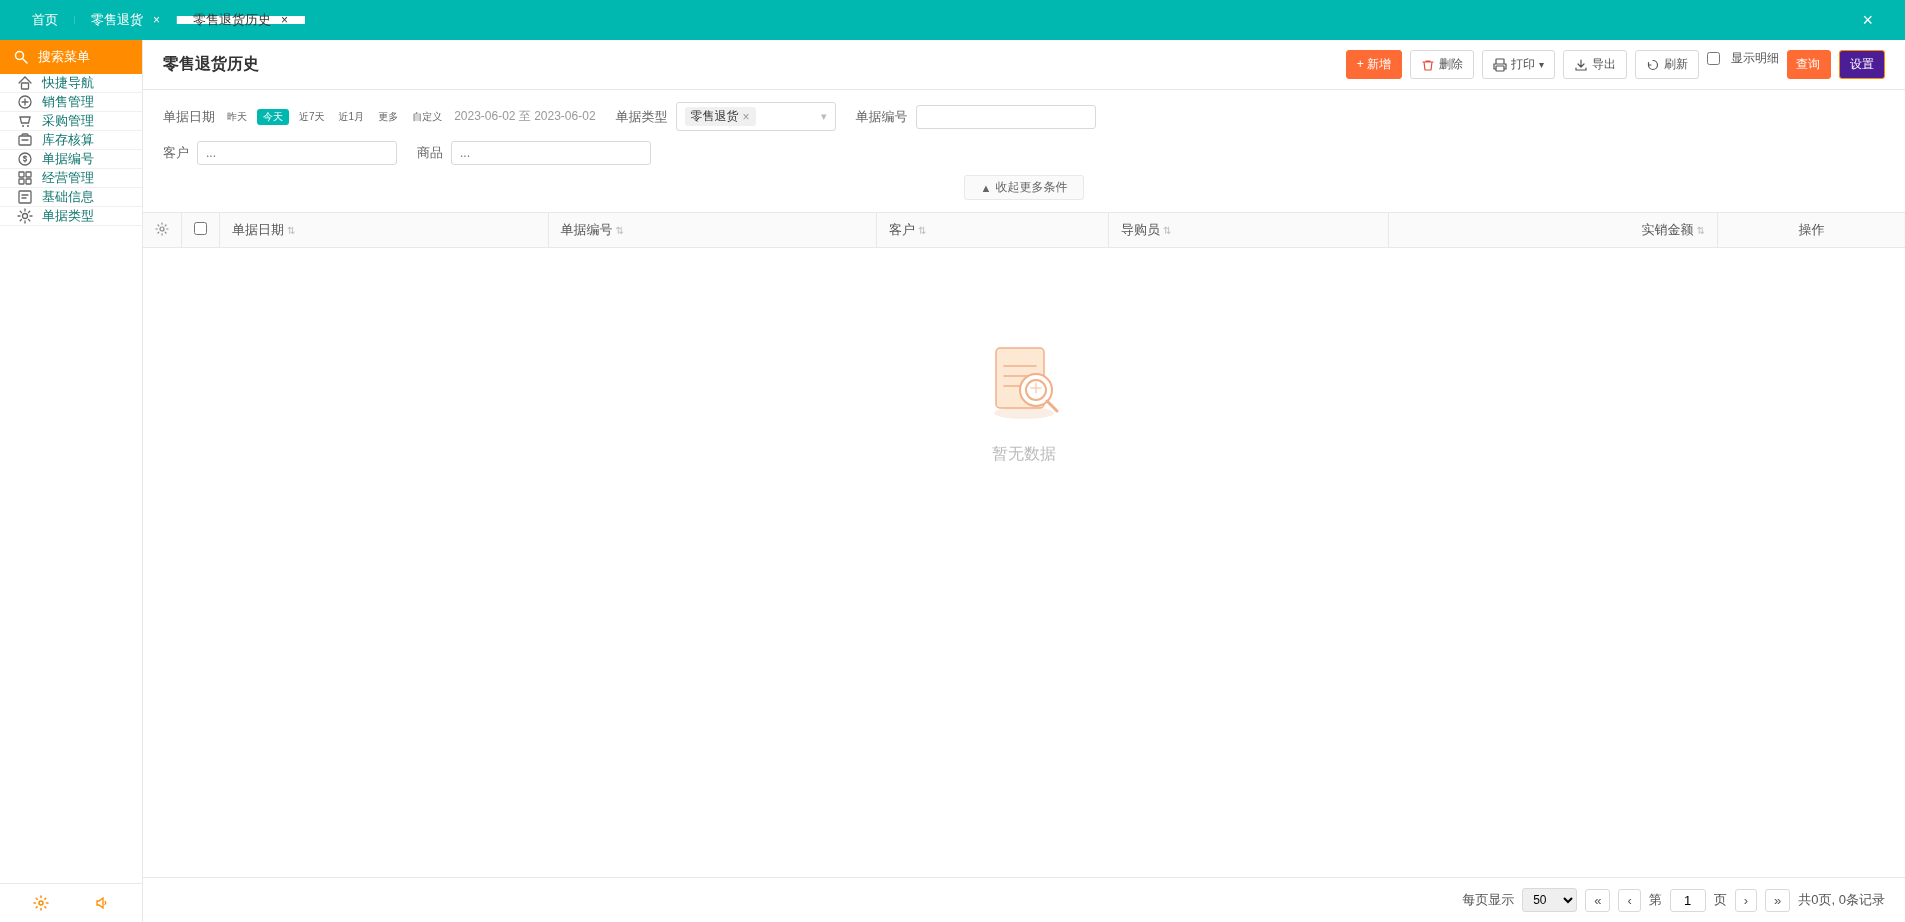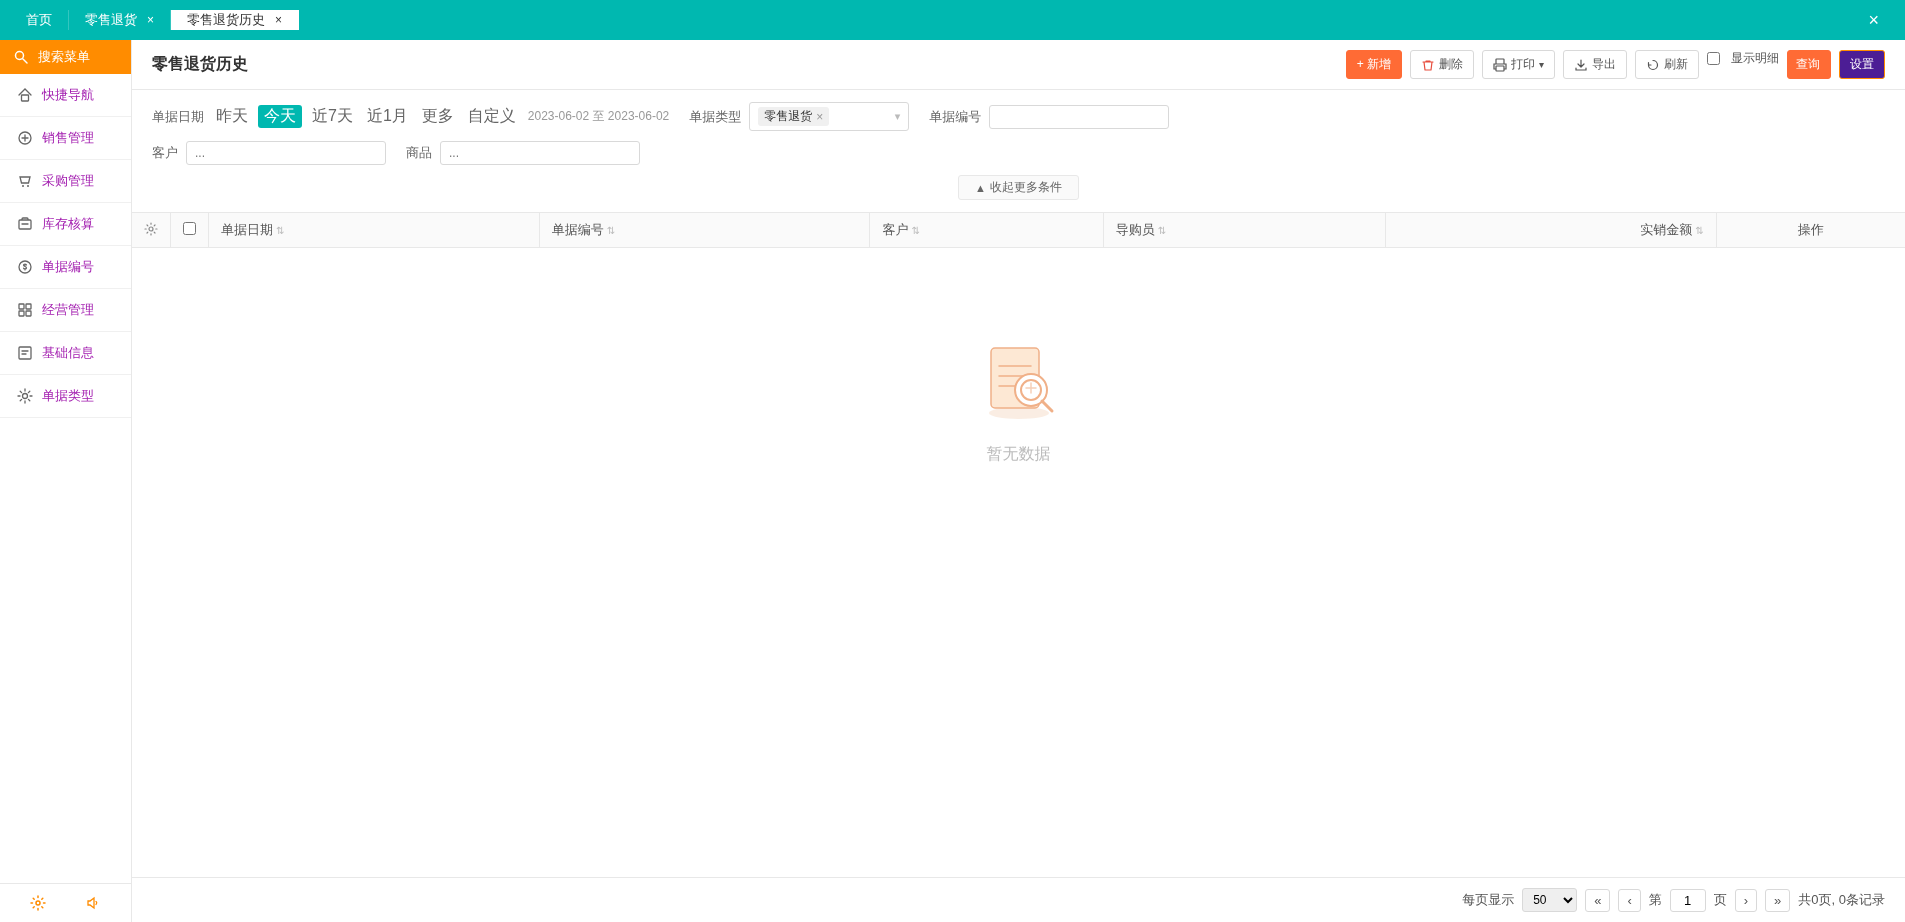--- a/index.html
+++ b/index.html
@@ -1,33 +1,33 @@
 <!DOCTYPE html>
 <html><head>
   <meta charset="utf-8">
   <style>
     * { box-sizing: border-box; margin: 0; padding: 0; }
     body { font-family: "Microsoft YaHei", "PingFang SC", Arial, sans-serif; font-size: 13px; background: #f5f5f5; color: #333; height: 922px; overflow: hidden; display: flex; flex-direction: column; }
 
     
-    .top-bar { background: #00b8b0; display: flex; align-items: center; height: 40px; padding: 10px; flex-shrink: 0; }
+    .top-bar { background: #00b8b0; display: flex; align-items: center; height: 40px; padding: 16px; flex-shrink: 0; }
     .top-bar-tabs { display: flex; align-items: center; flex: 1; height: 100%; }
     .top-tab { display: flex; align-items: center; padding: 0 16px; height: 100%; color: #fff; cursor: pointer; font-size: 13px; gap: 6px; border-right: 1px solid rgba(255,255,255,0.2); }
     .top-tab.active { background: #fff; color: #333; }
     .top-tab .close-icon { font-size: 12px; color: inherit; margin-left: 4px; }
     .top-tab:first-child { background: transparent; color: #fff; }
     .top-bar-close { color: #fff; padding: 0 16px; cursor: pointer; font-size: 18px; }
 
     
     .main-layout { display: flex; flex: 1; overflow: hidden; }
 
     
-    .sidebar { width: 132px; background: #fff; border-right: 1px solid #e8e8e8; display: flex; flex-direction: column; flex-shrink: 0; }
+    .sidebar { width: 143px; background: #fff; border-right: 1px solid #e8e8e8; display: flex; flex-direction: column; flex-shrink: 0; }
     .sidebar-search { background: #ff8c00; display: flex; align-items: center; padding: 8px 12px; gap: 8px; cursor: pointer; color: #fff; font-size: 13px; }
-    .sidebar-item { display: flex; padding: 12px 16px; gap: 8px; cursor: pointer; color: #a21caf; font-size: 13px; border-bottom: 1px solid #f0f0f0; }
+    .sidebar-item { display: flex; padding: 0 16px; gap: 8px; cursor: pointer; color: #0f766e; font-size: 13px; border-bottom: 1px solid #f0f0f0; }
     .sidebar-icon { width: 18px; height: 18px; display: inline-flex; align-items: center; justify-content: center; flex-shrink: 0; }
     .sidebar-footer { margin-top: auto; display: flex; align-items: center; justify-content: space-around; padding: 10px; border-top: 1px solid #e8e8e8; }
 
     
     .content-area { flex: 1; display: flex; flex-direction: column; overflow: hidden; background: #f5f5f5; }
 
     
     .page-header { background: #fff; padding: 10px 20px; display: flex; align-items: center; justify-content: space-between; border-bottom: 1px solid #e8e8e8; flex-shrink: 0; }
     .page-title { font-size: 16px; font-weight: bold; color: #333; }
     .toolbar { display: flex; align-items: flex-start; gap: 8px; }
@@ -36,21 +36,21 @@
     .btn-setting { background: #4c1d95; color: #fff; border-color: #ff8c00; }
     .btn-query { background: #ff6b35; color: #fff; border-color: #ff6b35; padding-left: 8px; }
     .checkbox-display { display: flex; align-items: center; gap: 11px; font-size: 12px; color: #555; }
 
     
     .filter-area { background: #fff; padding: 12px 20px; border-bottom: 1px solid #e8e8e8; flex-shrink: 0; }
     .filter-row { display: flex; align-items: center; gap: 20px; margin-bottom: 10px; flex-wrap: wrap; }
     .filter-item { display: flex; align-items: center; gap: 8px; }
     .filter-label { color: #666; font-size: 13px; white-space: nowrap; }
     .filter-date-options { display: flex; align-items: center; gap: 6px; }
-    .date-opt { font-size: 16px; color: #666; cursor: pointer; padding: 1px 4px; }
+    .date-opt { font-size: 10px; color: #666; cursor: pointer; padding: 1px 4px; }
     .date-opt.active { background: #00b8b0; color: #fff; border-radius: 3px; padding: 1px 6px; }
     .date-range { font-size: 12px; color: #999; }
     .filter-input { border: 1px solid #d9d9d9; border-radius: 3px; padding: 4px 8px; font-size: 12px; color: #999; min-width: 120px; background: #fff; }
     .filter-select { border: 1px solid #d9d9d9; border-radius: 3px; padding: 4px 8px; font-size: 12px; display: flex; align-items: center; gap: 4px; background: #fff; cursor: pointer; min-width: 160px; }
     .tag-item { background: #f0f0f0; border-radius: 3px; padding: 1px 6px; font-size: 12px; display: flex; align-items: center; gap: 4px; }
     .tag-close { cursor: pointer; color: #999; }
     .collapse-row { display: flex; justify-content: center; margin-top: 4px; }
     .collapse-btn { display: flex; align-items: center; gap: 4px; font-size: 12px; color: #666; cursor: pointer; border: 1px solid #e8e8e8; padding: 3px 16px; border-radius: 3px; background: #fafafa; }
 
     

